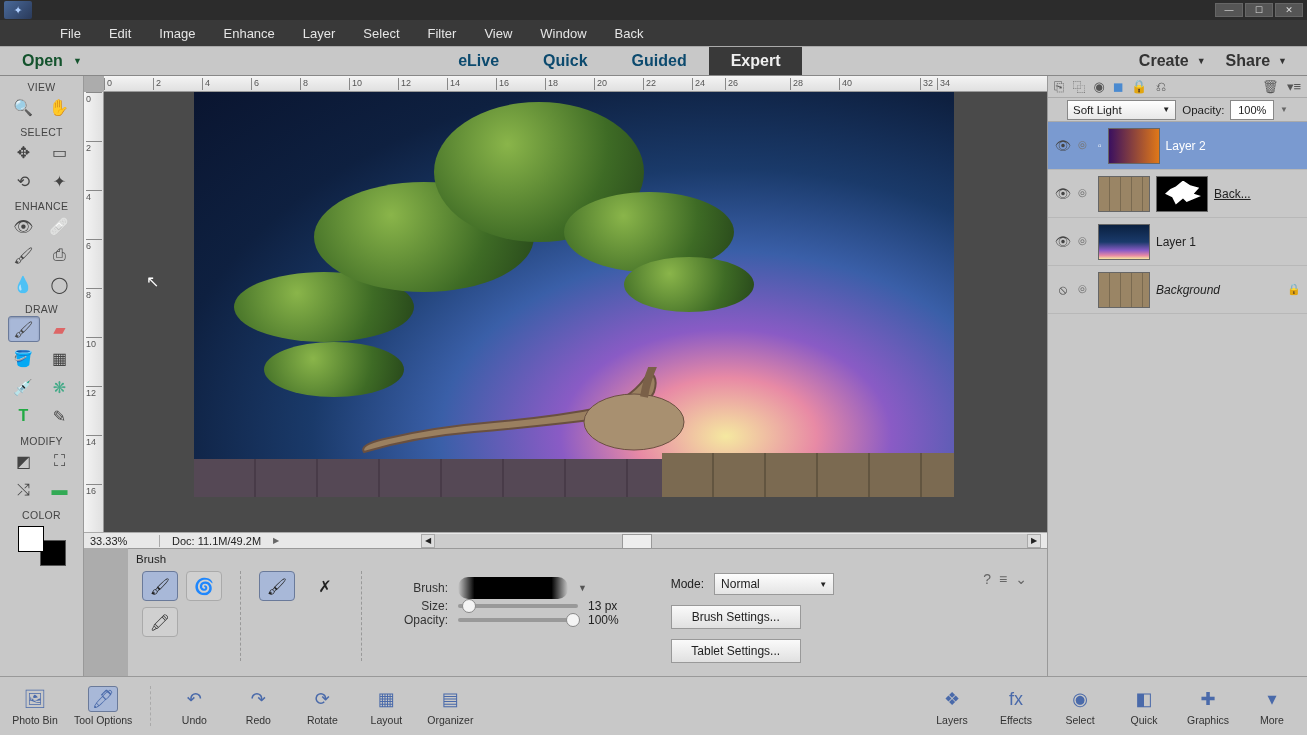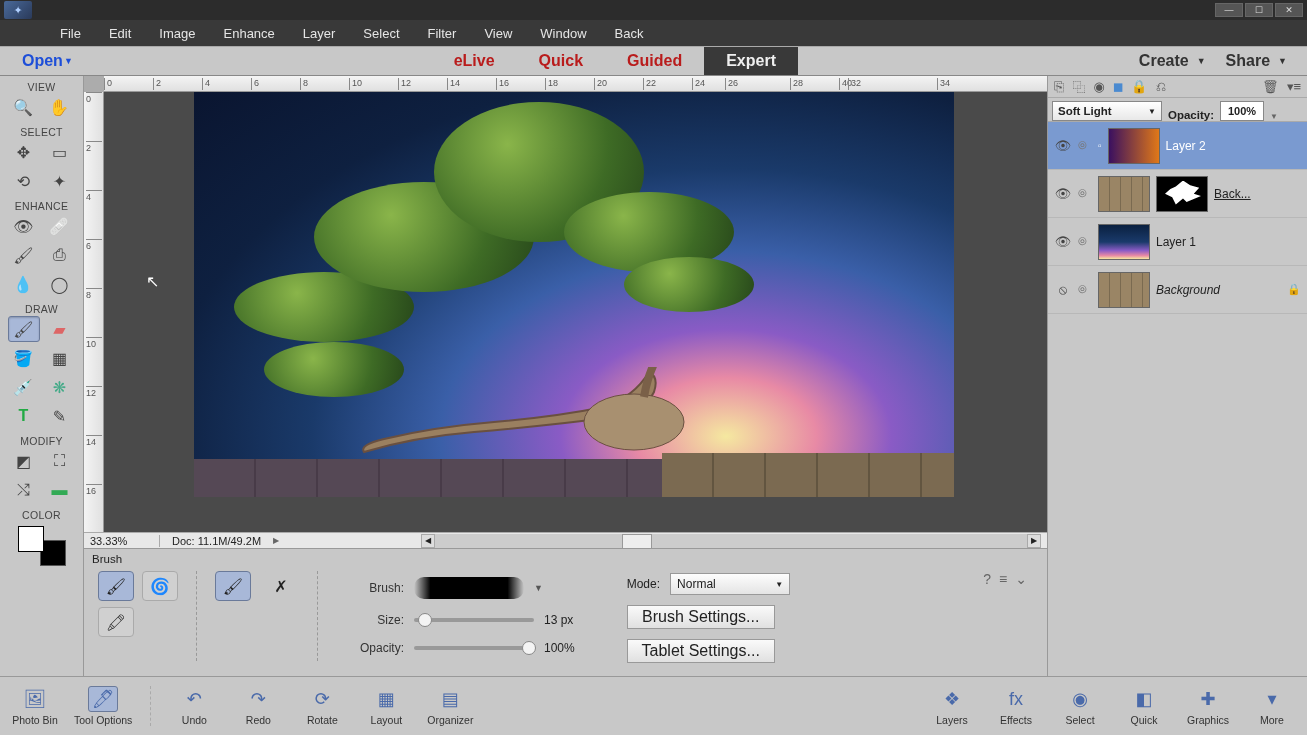--- a/index.html
+++ b/index.html
@@ -4,23 +4,23 @@
 <style>
 * { box-sizing: border-box; margin: 0; padding: 0; font-family: "Segoe UI", Tahoma, sans-serif; }
 body { width: 1307px; height: 735px; background: #3a3a3a; overflow: hidden; font-size: 12px; color: #222; }
 .titlebar { height: 20px; background: #2c2c2c; display: flex; align-items: center; }
 .app-icon { width: 28px; height: 18px; margin: 0 4px; background: linear-gradient(135deg,#4a6a9a,#2a3a5a); border-radius:2px; display:flex; align-items:center; justify-content:center; color:#b0d0ff; font-size:11px;}
 .win-controls { margin-left:auto; display:flex; gap:2px; padding-right:4px;}
 .win-btn { width:28px; height:14px; background:#555; border:1px solid #666; display:flex; align-items:center; justify-content:center; color:#ddd; font-size:9px; cursor:default;}
 .menubar { height: 26px; background: #393939; display: flex; align-items:center; padding-left: 50px; gap: 8px; }
 .menubar .menu { color: #e5e5e5; padding: 3px 10px; font-size: 13px; }
 .modebar { height: 30px; background: #c8c8c8; border-top:1px solid #aaa; border-bottom:1px solid #888; display:flex; align-items:center; }
-.open-btn { display:flex; align-items:center; gap:1px; padding: 0 18px 0 22px; font-size:16px; font-weight:bold; color:#1d4ed8; height:100%;}
+.open-btn { display:flex; align-items:center; gap:10px; padding: 0 18px 0 22px; font-size:16px; font-weight:bold; color:#14532d; height:100%;}
 .mode-tabs { margin-left:auto; margin-right:auto; display:flex; height:100%;}
-.mode-tab { padding: 0 22px; display:flex; align-items:center; font-size:16px; font-weight:bold; color:#b91c1c; }
+.mode-tab { padding: 0 22px; display:flex; align-items:center; font-size:16px; font-weight:bold; color:#0c4a6e; }
 .mode-tab.active { background:#393939; color:#efefef; }
 .right-actions { display:flex; gap:20px; padding-right:20px;}
 .right-actions .action { display:flex; align-items:center; gap:8px; font-size:16px; font-weight:bold; color:#333;}
 .main { display:flex; height: 600px; }
 .toolbox { width: 84px; background:#c8c8c8; border-right:1px solid #999; display:flex; flex-direction:column; align-items:center; padding-top:2px;}
 .tool-section { font-size:10.5px; color:#444; text-align:center; margin:3px 0 1px 0; letter-spacing:0.3px;}
 .tool-row { display:flex; gap:4px; margin-bottom:3px;}
 .tool-btn { width:32px; height:26px; background:#c8c8c8; border:1px solid transparent; border-radius:3px; display:flex; align-items:center; justify-content:center; font-size:16px; color:#444;}
 .tool-btn.active { background:#a8b8d8; border:1px solid #6a7a9a; box-shadow: inset 0 1px 2px rgba(0,0,0,0.2);}
 .color-swatch { width:48px; height:40px; position:relative; margin-top:4px;}
@@ -41,43 +41,43 @@
 .wall { position:absolute; bottom:0; left:0; right:0; height:38px; background: repeating-linear-gradient(90deg, #6a5a6a 0 60px, #5a4a5a 60px 62px), repeating-linear-gradient(0deg, #6a5a6a 0 18px, #4a3a4a 18px 20px); filter: brightness(0.8);}
 .wall::after { content:""; position:absolute; left:468px; top:-6px; right:0; height:44px; background: repeating-linear-gradient(90deg, #9a8565 0 50px, #7a6a50 50px 52px), repeating-linear-gradient(0deg, #9a8565 0 16px, #7a6a50 16px 18px);}
 .trunk { position:absolute; left:160px; bottom:30px; width:340px; height:100px; }
 .trunk svg { width:100%; height:100%; }
 .foliage { position:absolute; border-radius:50%; background: radial-gradient(circle at 35% 30%, #8ab54a, #3e6b25 60%, #26451a);}
 .statusbar { height:16px; background:#e8e8e8; border-top:1px solid #aaa; display:flex; align-items:center; font-size:11px; padding: 0 6px; gap:12px;}
 .statusbar .sb-zoom { width:70px; border-right:1px solid #aaa;}
 .scrollbtn { width:14px; height:14px; background:#ddd; border:1px solid #aaa; font-size:8px; display:flex; align-items:center; justify-content:center;}
 .hscroll { margin-left:auto; display:flex; height:14px; width:620px; background:#ccc;}
 .hscroll .thumb { width:30px; background:#eee; border:1px solid #999; margin:auto;}
-.options-panel { height:128px; background:#c8c8c8; border-top:1px solid #999; display:flex;}
+.options-panel { height:128px; background:#c8c8c8; border-top:1px solid #999; display:flex;margin-left:44px;}
 .opt-title { position:absolute; font-size:11.5px; padding:4px 8px;}
 .opt-body { display:flex; align-items:flex-start; padding: 22px 10px 0 10px; gap:12px; position:relative; width:100%;}
 .subtool-col { display:flex; flex-direction:column; gap:6px; padding-left:4px;}
 .subtool-row { display:flex; gap:8px;}
 .subtool { width:36px; height:30px; border:1px solid #aaa; border-radius:4px; display:flex; align-items:center; justify-content:center; background:#d0d0d0; font-size:16px;}
 .subtool.active { background:#a8b8d8; border-color:#6a7a9a;}
 .divider-v { width:1px; border-left:1px dashed #999; height:90px; margin: 0 6px;}
-.sliders { display:flex; flex-direction:column; gap:14px; margin-left:12px; margin-top:6px;}
+.sliders { display:flex; flex-direction:column; gap:0; margin-left:12px; margin-top:6px;}
 .slider-row { display:flex; align-items:center; gap:10px; font-size:12px;}
 .slider-row label { width:56px; text-align:right; color:#333;}
 .slider-track { width:120px; height:4px; background:#999; border-radius:2px; position:relative;}
 .slider-thumb { position:absolute; top:-5px; width:14px; height:14px; border-radius:50%; background:#f4f4f4; border:1px solid #888;}
 .brush-preview { width:110px; height:22px; background:linear-gradient(90deg, transparent, #000 15%, #000 85%, transparent); border-radius:10px;}
 .mode-dropdown-row { display:flex; align-items:center; gap:10px; margin-left:60px; margin-top:2px;}
 .dropdown { width:120px; height:22px; background:linear-gradient(#fdfdfd,#e4e4e4); border:1px solid #999; display:flex; align-items:center; justify-content:space-between; padding:0 6px; font-size:12px;}
-.settings-btn { width:148px; height:24px; background:linear-gradient(#fafafa,#e0e0e0); border:1px solid #999; font-size:16px; display:flex; align-items:center; justify-content:center;}
+.settings-btn { width:130px; height:24px; background:linear-gradient(#fafafa,#e0e0e0); border:1px solid #999; font-size:12px; display:flex; align-items:center; justify-content:center;}
 .right-opts { margin-left:auto; display:flex; gap:8px; padding-right:10px; color:#666; font-size:14px;}
 .panel-right { width:260px; background:#c8c8c8; border-left:1px solid #999; display:flex; flex-direction:column;}
 .panel-icon-row { height:22px; display:flex; align-items:center; padding:0 6px; gap:8px; border-bottom:1px solid #aaa;}
 .panel-icon-row .spacer { flex:1;}
 .panel-icon-row span { color:#555; font-size:13px;}
-.blend-row { height:24px; display:flex; align-items:flex-end; padding:0 4px; gap:6px; border-bottom:1px solid #aaa;font-weight:bold;}
+.blend-row { height:24px; display:flex; align-items:center; padding:0 19px; gap:6px; border-bottom:1px solid #aaa;}
 .blend-dd { width:110px; height:20px; background:linear-gradient(#fff,#e8e8e8); border:1px solid #888; display:flex; align-items:center; justify-content:space-between; padding:0 5px; font-size:11.5px;}
 .opacity-field { width:44px; height:20px; background:#fff; border:1px solid #888; display:flex; align-items:center; justify-content:center; font-size:11px;}
 .layers-list { flex:1; overflow:auto;}
 .layer-row { display:flex; align-items:center; height:48px; padding:0 6px; gap:6px; border-bottom:1px solid #b8b8b8;}
 .layer-row.selected { background:#7a9ad0; color:#fff;}
 .eye { width:18px; text-align:center; color:#444; font-size:13px;}
 .lock { width:14px; font-size:11px; color:#777;}
 .thumb { width:52px; height:36px; border:1px solid #666; background:#0a2040; position:relative; overflow:hidden;}
 .thumb.grad { background:linear-gradient(90deg,#3a1060,#e07818);}
 .thumb.wall-t::before { content:""; position:absolute; inset:0; background:repeating-linear-gradient(90deg,#9a8565 0 10px,#7a6a50 10px 11px);}
@@ -216,21 +216,21 @@
           <div class="tick" style="left: 294px;">12</div>
           <div class="tick" style="left: 343px;">14</div>
           <div class="tick" style="left: 392px;">16</div>
           <div class="tick" style="left: 441px;">18</div>
           <div class="tick" style="left: 490px;">20</div>
           <div class="tick" style="left: 539px;">22</div>
           <div class="tick" style="left: 588px;">24</div>
           <div class="tick" style="left: 621px;">26</div>
           <div class="tick" style="left: 686px;">28</div>
           <div class="tick" style="left: 735px;">40</div>
-          <div class="tick" style="left: 744px;">32</div>
+          <div class="tick" style="left: 816px;">32</div>
           <div class="tick" style="left: 833px; text-align: center;">34</div>
         </div>
       <div class="ruler-v" id="rulerv">
           <div class="tick" style="top: 0px;">0</div>
           <div class="tick" style="top: 49px;">2</div>
           <div class="tick" style="top: 98px;">4</div>
           <div class="tick" style="top: 147px;">6</div>
           <div class="tick" style="top: 196px;">8</div>
           <div class="tick" style="top: 245px;">10</div>
           <div class="tick" style="top: 294px;">12</div>

